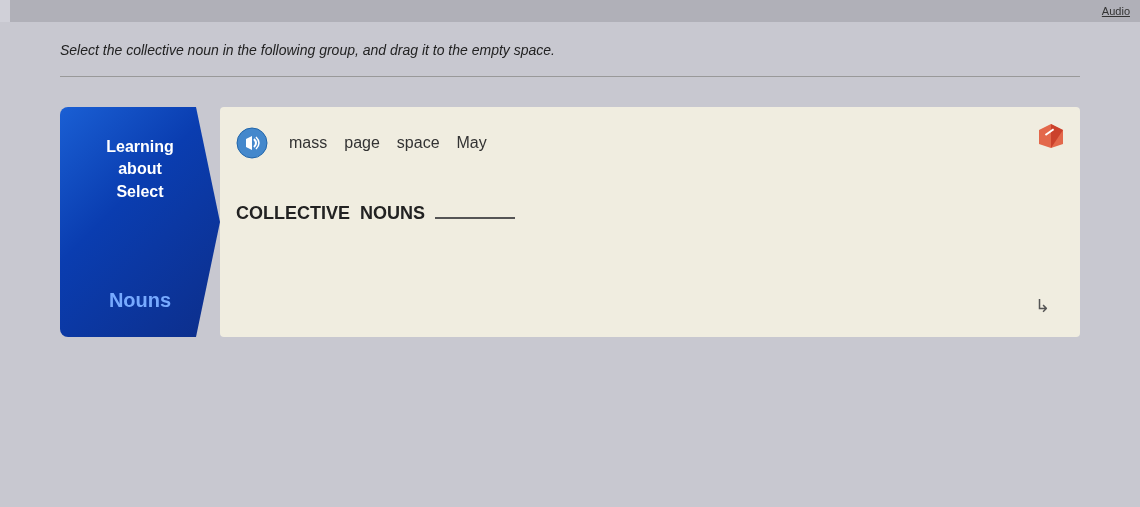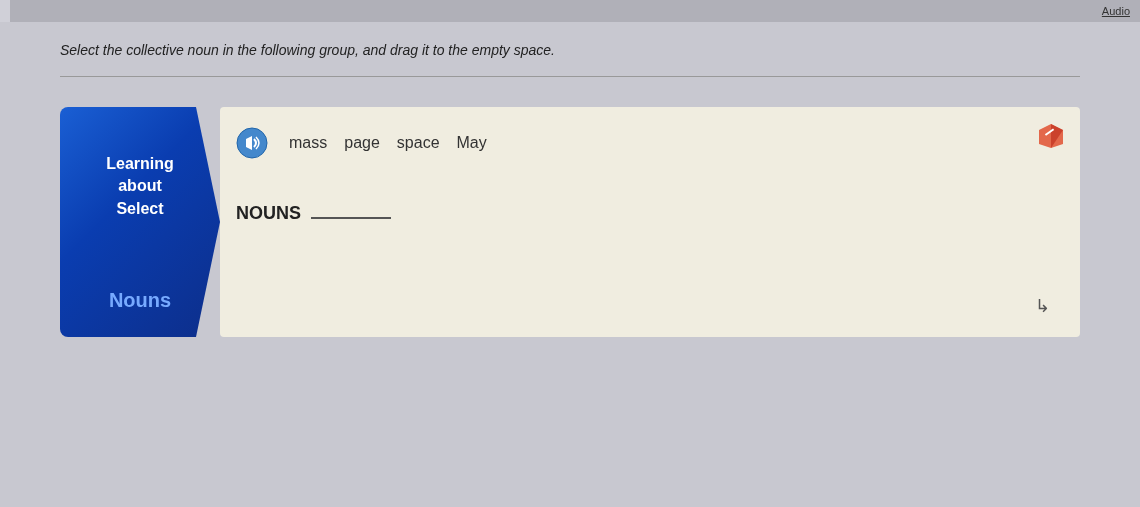--- a/index.html
+++ b/index.html
@@ -68,21 +68,21 @@
     
     .left-card {
       width: 160px;
       min-height: 230px;
       background: linear-gradient(135deg, #1a5fd4 0%, #0a3db0 40%, #0d2e8a 100%);
       border-radius: 8px 0 0 8px;
       display: flex;
       flex-direction: column;
       align-items: center;
       justify-content: space-between;
-      padding: 46px 15px 25px;
+      padding: 29px 15px 25px;
       color: white;
       position: relative;
       clip-path: polygon(0 0, 85% 0, 100% 50%, 85% 100%, 0 100%);
     }
 
     .card-title {
       text-align: center;
       font-size: 16px;
       font-weight: bold;
       line-height: 1.4;
@@ -222,20 +222,21 @@
           </svg>
         </div>
 
         <span class="word-item">mass</span>
         <span class="word-item">page</span>
         <span class="word-item">space</span>
         <span class="word-item">May</span>
       </div>
 
       <div class="sentence-row">
+        <span class="collective-word">COLLECTIVE</span>
         <span class="nouns-word">NOUNS</span>
         <span class="blank-line"></span>
       </div>
 
       <div class="cursor-dot">↳</div>
 
     </div>
   </div>
 </div>
 

